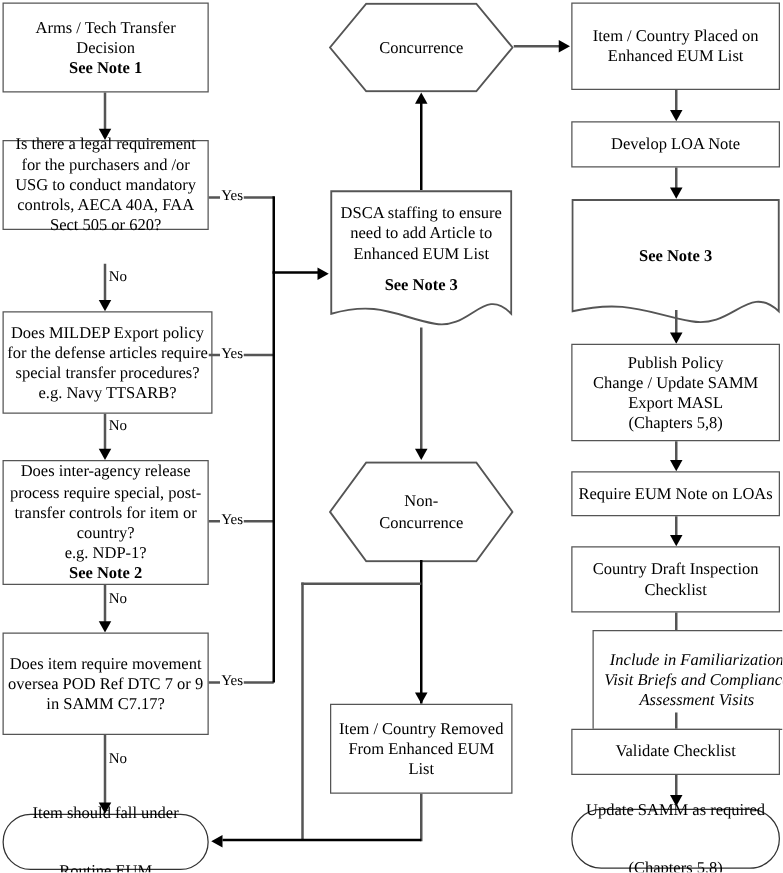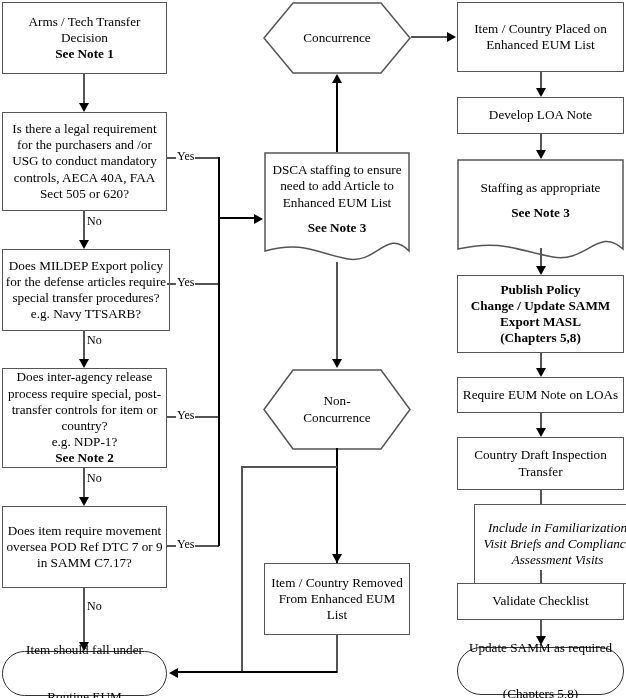--- a/index.html
+++ b/index.html
@@ -121,21 +121,21 @@
 
   <div class="node rect" style="left:2px; top:2px; width:165px; height:72px;align-items:center;">
     <span class="ln">Arms / Tech Transfer</span>
     <span class="ln">Decision</span>
     <span class="ln bold">See Note 1</span>
   </div>
 
   <div class="ln-v" style="left:83px; top:74px; width:1.5px; height:32px;"></div>
   <div class="arrow down" style="left:78.5px; top:103px;"></div>
 
-  <div class="node rect" style="left:2px; top:112px; width:165px; height:99px;">
+  <div class="node rect" style="left:2px; top:112px; width:165px; height:72px;">
     <span class="ln">Is there a legal requirement</span>
     <span class="ln">for the purchasers and /or</span>
     <span class="ln">USG to conduct mandatory</span>
     <span class="ln">controls, AECA 40A, FAA</span>
     <span class="ln">Sect 505 or 620?</span>
   </div>
 
   <div class="ln-v" style="left:83px; top:211px; width:1.5px; height:32px;"></div>
   <div class="edge-label" style="left:86px; top:215px;">No</div>
   <div class="arrow down" style="left:78.5px; top:240px;"></div>
@@ -263,49 +263,48 @@
   </div>
 
   <div class="ln-v" style="left:540px; top:134px; width:1.5px; height:22px;"></div>
   <div class="arrow down" style="left:535.5px; top:150px;"></div>
 
   <div class="node doc" style="left:457px; top:159px; width:167px; height:107px;">
     <svg class="docsvg" viewBox="0 0 167 107" preserveAspectRatio="none">
       <path d="M1,1 L166,1 L166,90 C141,67 130,104 96,98 C62,92 45,80 1,90 Z" fill="#ffffff" stroke="#555555" stroke-width="1.5"></path>
     </svg>
     <div class="doctext" style="padding-bottom:24px;">
-      <span class="ln">Staffing as appropriate</span>
       <span class="spacer"></span>
       <span class="ln bold">See Note 3</span>
     </div>
   </div>
 
   <div class="ln-v" style="left:540px; top:248px; width:1.5px; height:24px;"></div>
   <div class="arrow down" style="left:535.5px; top:266px;"></div>
 
-  <div class="node rect" style="left:457px; top:275px; width:167px; height:78px;font-weight:bold;">
+  <div class="node rect" style="left:457px; top:275px; width:167px; height:78px;">
     <span class="ln">Publish Policy</span>
     <span class="ln">Change / Update SAMM</span>
     <span class="ln">Export MASL</span>
     <span class="ln">(Chapters 5,8)</span>
   </div>
 
   <div class="ln-v" style="left:540px; top:353px; width:1.5px; height:20px;"></div>
   <div class="arrow down" style="left:535.5px; top:368px;"></div>
 
   <div class="node rect" style="left:457px; top:377px; width:167px; height:36px;">
     <span class="ln">Require EUM Note on LOAs</span>
   </div>
 
   <div class="ln-v" style="left:540px; top:413px; width:1.5px; height:20px;"></div>
   <div class="arrow down" style="left:535.5px; top:428px;"></div>
 
   <div class="node rect" style="left:457px; top:437px; width:167px; height:53px;">
     <span class="ln">Country Draft Inspection</span>
-    <span class="ln">Transfer</span>
+    <span class="ln">Checklist</span>
   </div>
 
   <div class="ln-v" style="left:540px; top:490px; width:1.5px; height:20px;"></div>
   <div class="arrow down" style="left:535.5px; top:505px;"></div>
 
   <div class="node rect" style="left:474px; top:504px; width:167px; height:80px;font-style:italic;">
     <span class="ln">Include in Familiarization</span>
     <span class="ln">Visit Briefs and Compliance</span>
     <span class="ln">Assessment Visits</span>
   </div>

